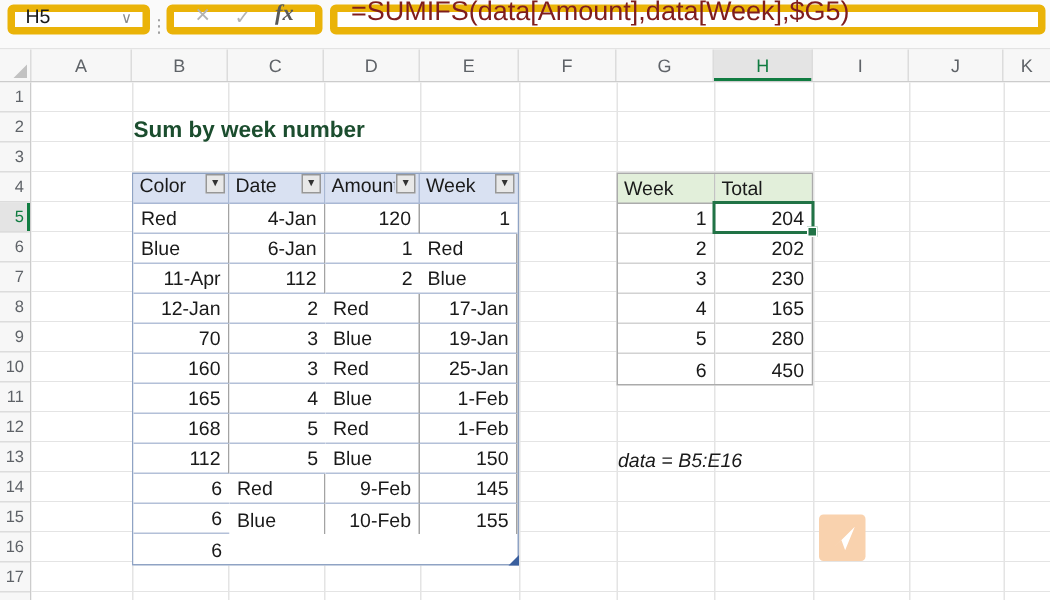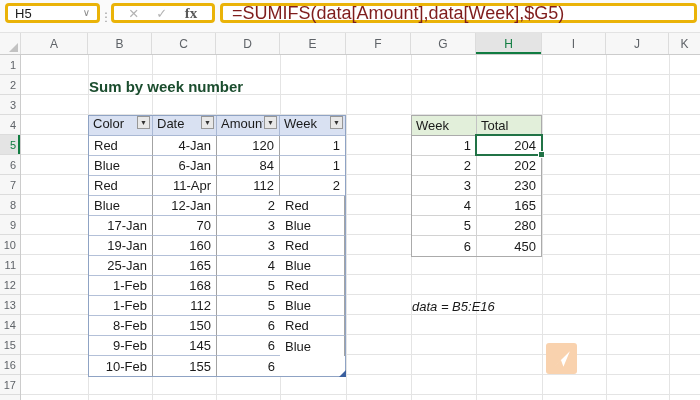--- a/index.html
+++ b/index.html
@@ -2,31 +2,31 @@
 <html><head>
 <meta charset="utf-8">
 <style>
   html,body{margin:0;padding:0;background:#fff}
   #app{position:relative;width:700px;height:400px;overflow:hidden;background:#fff;
        font-family:"Liberation Sans",sans-serif;-webkit-font-smoothing:antialiased}
 
   
   .fbar{position:absolute;left:0;top:0;width:700px;height:33px;background:#FAFAFA;
         border-bottom:1px solid #E3E3E3;box-sizing:border-box}
-  .fbox{position:absolute;top:3px;height:20px;background:#fff;border:3px solid #eab308;
-        border-radius:4px;box-sizing:border-box;display:flex;align-items:center}
+  .fbox{position:absolute;top:3px;height:20px;background:#fff;border:5px solid #eab308;
+        border-radius:4px;box-sizing:border-box;display:flex;align-items:flex-end}
   .namebox{left:5px;width:95px;justify-content:space-between;padding:0 7px}
   .nb-val{font-size:13px;color:#1a1a1a}
   .nb-chev{color:#8a8a8a;font-size:10px;line-height:1}
   .dots{position:absolute;left:101px;top:0;height:33px;width:10px;display:flex;align-items:center;
         justify-content:center;color:#9a9a9a;font-size:12px}
   .fxbox{left:111px;width:104px;justify-content:space-around;padding:0 6px}
   .icon-x{color:#B3B3B3;font-size:17px;line-height:1}
   .icon-ck{color:#B3B3B3;font-size:13px;line-height:1}
-  .icon-fx{color:#595959;font-family:"Liberation Serif",serif;font-weight:600;font-size:15px}
+  .icon-fx{color:#595959;font-family:"Liberation Serif",serif;font-style:italic;font-weight:600;font-size:15px}
   .formulabox{left:220px;width:477px;padding:0 9px}
   .formula-text{font-size:18px;color:#7f1d1d;white-space:nowrap}
 
   
   .colhdrs{position:absolute;left:0;top:33px;width:700px;height:22px;display:flex;background:#F7F7F7;
            border-bottom:1px solid #CCCCCC;box-sizing:border-box}
   .ch{height:100%;display:flex;align-items:center;justify-content:center;font-size:12px;color:#5F6368;
       border-right:1px solid #DCDCDC;box-sizing:border-box;flex:0 0 auto}
   .ch.sel{background:#E4E4E4;color:#107C41;box-shadow:inset 0 -2px 0 #107C41}
   .corner{width:21px;flex:0 0 21px;height:100%;position:relative;border-right:1px solid #DCDCDC;box-sizing:border-box}
@@ -172,21 +172,20 @@
       <span class="fbtn">▼</span>
     </div>
 
     <div class="dt-c">Red</div>
     <div class="dt-c num">4-Jan</div>
     <div class="dt-c num">120</div>
     <div class="dt-c num lc">1</div>
 
     <div class="dt-c">Blue</div>
     <div class="dt-c num">6-Jan</div>
-    <div class="dt-c num">84</div>
     <div class="dt-c num lc">1</div>
 
     <div class="dt-c">Red</div>
     <div class="dt-c num">11-Apr</div>
     <div class="dt-c num">112</div>
     <div class="dt-c num lc">2</div>
 
     <div class="dt-c">Blue</div>
     <div class="dt-c num">12-Jan</div>
     <div class="dt-c num lc">2</div>
@@ -210,21 +209,20 @@
     <div class="dt-c num">1-Feb</div>
     <div class="dt-c num">168</div>
     <div class="dt-c num lc">5</div>
 
     <div class="dt-c">Red</div>
     <div class="dt-c num">1-Feb</div>
     <div class="dt-c num">112</div>
     <div class="dt-c num lc">5</div>
 
     <div class="dt-c">Blue</div>
-    <div class="dt-c num">8-Feb</div>
     <div class="dt-c num">150</div>
     <div class="dt-c num lc">6</div>
 
     <div class="dt-c">Red</div>
     <div class="dt-c num">9-Feb</div>
     <div class="dt-c num">145</div>
     <div class="dt-c num lc">6</div>
 
     <div class="dt-c lr">Blue</div>
     <div class="dt-c num lr">10-Feb</div>

